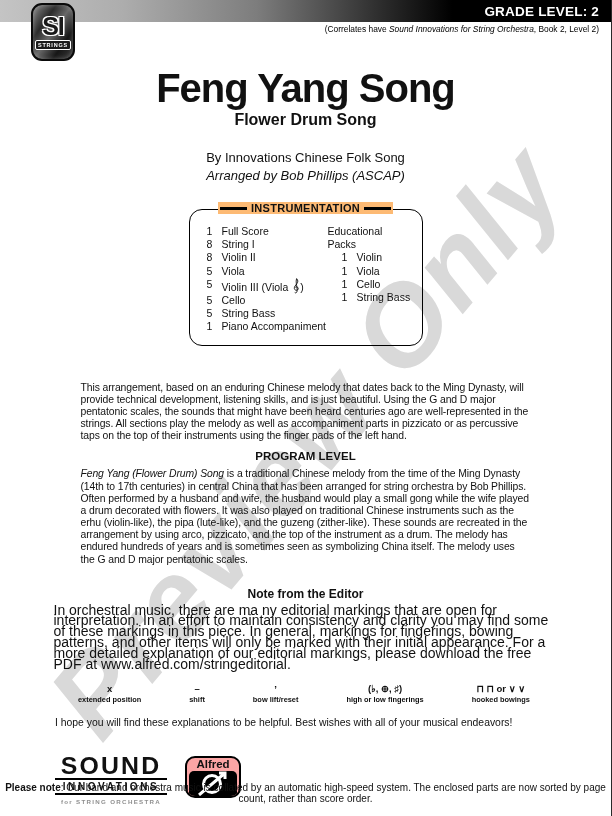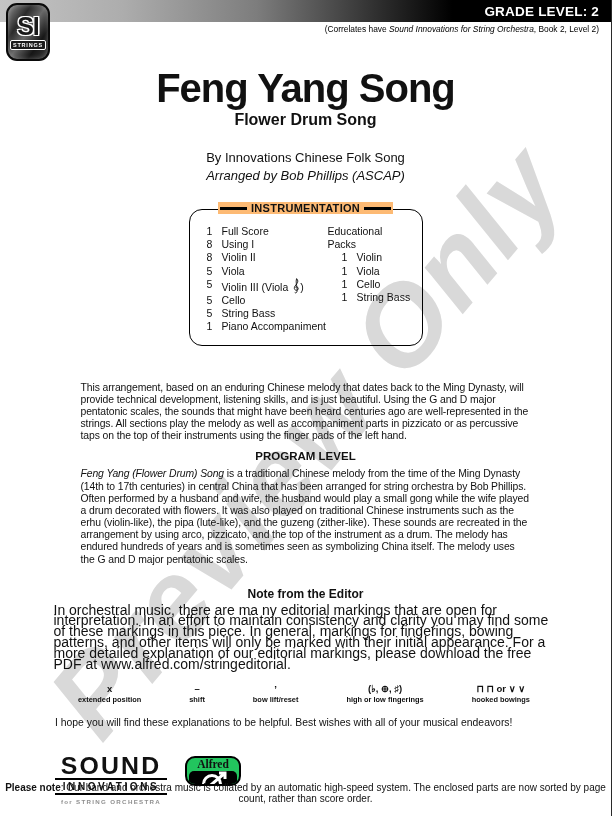--- a/index.html
+++ b/index.html
@@ -20,21 +20,21 @@
   .topbar{
     height:22px;display:flex;justify-content:flex-end;align-items:center;
     padding-right:12px;
     background:linear-gradient(to right,#c4c4c4 0%,#adadad 20%,#7d7d7d 42%,#2e2e2e 62%,#000 74%,#000 100%);
   }
   .grade{color:#fff;font-weight:bold;font-size:13.5px;letter-spacing:.2px;}
   .correlates{text-align:right;padding-right:12px;font-size:8.4px;margin-top:2px;color:#000;}
   .correlates .it{font-style:italic;}
   
   .si-badge{
-    position:absolute;top:3px;left:6px;width:40px;height:54px;border-radius:11px;
+    position:absolute;top:3px;left:31px;width:40px;height:54px;border-radius:11px;
     background:linear-gradient(125deg,#8a8a8a 0%,#2a2a2a 30%,#686868 50%,#161616 74%,#3a3a3a 100%);
     border:2px solid #0a0a0a;box-shadow:inset 0 0 5px rgba(255,255,255,.28);
     display:flex;flex-direction:column;align-items:center;justify-content:center;
   }
   .si-badge .si{
     font-size:25px;font-weight:bold;line-height:24px;color:#1a1a1a;letter-spacing:-1px;
     text-shadow:-1.2px -1.2px 0 #fff,1.2px -1.2px 0 #fff,-1.2px 1.2px 0 #fff,1.2px 1.2px 0 #fff;
   }
   .si-badge .strings{
     font-size:5.5px;font-weight:bold;color:#fff;letter-spacing:.8px;background:#1b1b1b;
@@ -84,22 +84,22 @@
   .sig-block .sig-title{font-size:9.5px;margin-top:1px;}
   .logos{display:flex;gap:18px;align-items:flex-start;margin-top:22px;}
   .si-logo{width:112px;text-align:center;}
   .si-logo .sound{font-size:23px;font-weight:bold;letter-spacing:2px;line-height:20px;transform:scale(1.08,1);}
   .si-logo .innov{
     border-top:2px solid #000;border-bottom:2px solid #000;font-size:10px;font-weight:bold;
     letter-spacing:2.6px;padding:1px 0;margin-top:2px;
   }
   .si-logo .forline{font-size:6.2px;color:#8f8f8f;font-weight:bold;letter-spacing:1.3px;margin-top:3px;}
   .alfred{
-    width:56px;height:30px;border:2.5px solid #000;border-radius:10px;box-sizing:border-box;
-    display:flex;flex-direction:column;overflow:hidden;background:#22c55e;font-family:Liberation Serif, serif;
+    width:56px;height:42px;border:2.5px solid #000;border-radius:10px;box-sizing:border-box;
+    display:flex;flex-direction:column;overflow:hidden;background:#fca5a5;
   }
   .alfred .aname{text-align:center;font-weight:bold;font-size:11.5px;line-height:13px;flex:none;}
   .alfred .mark{flex:1;background:#000;margin:0 2px;border-radius:5px 5px 2px 2px;position:relative;}
   .note{position:absolute;bottom:12px;left:0;right:0;text-align:center;font-size:10px;}
   .note b{font-weight:bold;}
 </style>
 </head>
 <body>
 
 <div class="page">
@@ -134,21 +134,21 @@
         </span>
       </div>
       <div class="instr-cols">
         <div class="instr-col-left">
             <div class="instr-row">
               <span class="qty">1</span>
               <span class="nm">Full Score</span>
             </div>
             <div class="instr-row">
               <span class="qty">8</span>
-              <span class="nm">Using I</span>
+              <span class="nm">String I</span>
             </div>
             <div class="instr-row">
               <span class="qty">8</span>
               <span class="nm">Violin II</span>
             </div>
             <div class="instr-row">
               <span class="qty">5</span>
               <span class="nm">Viola</span>
             </div>
             <div class="instr-row">

